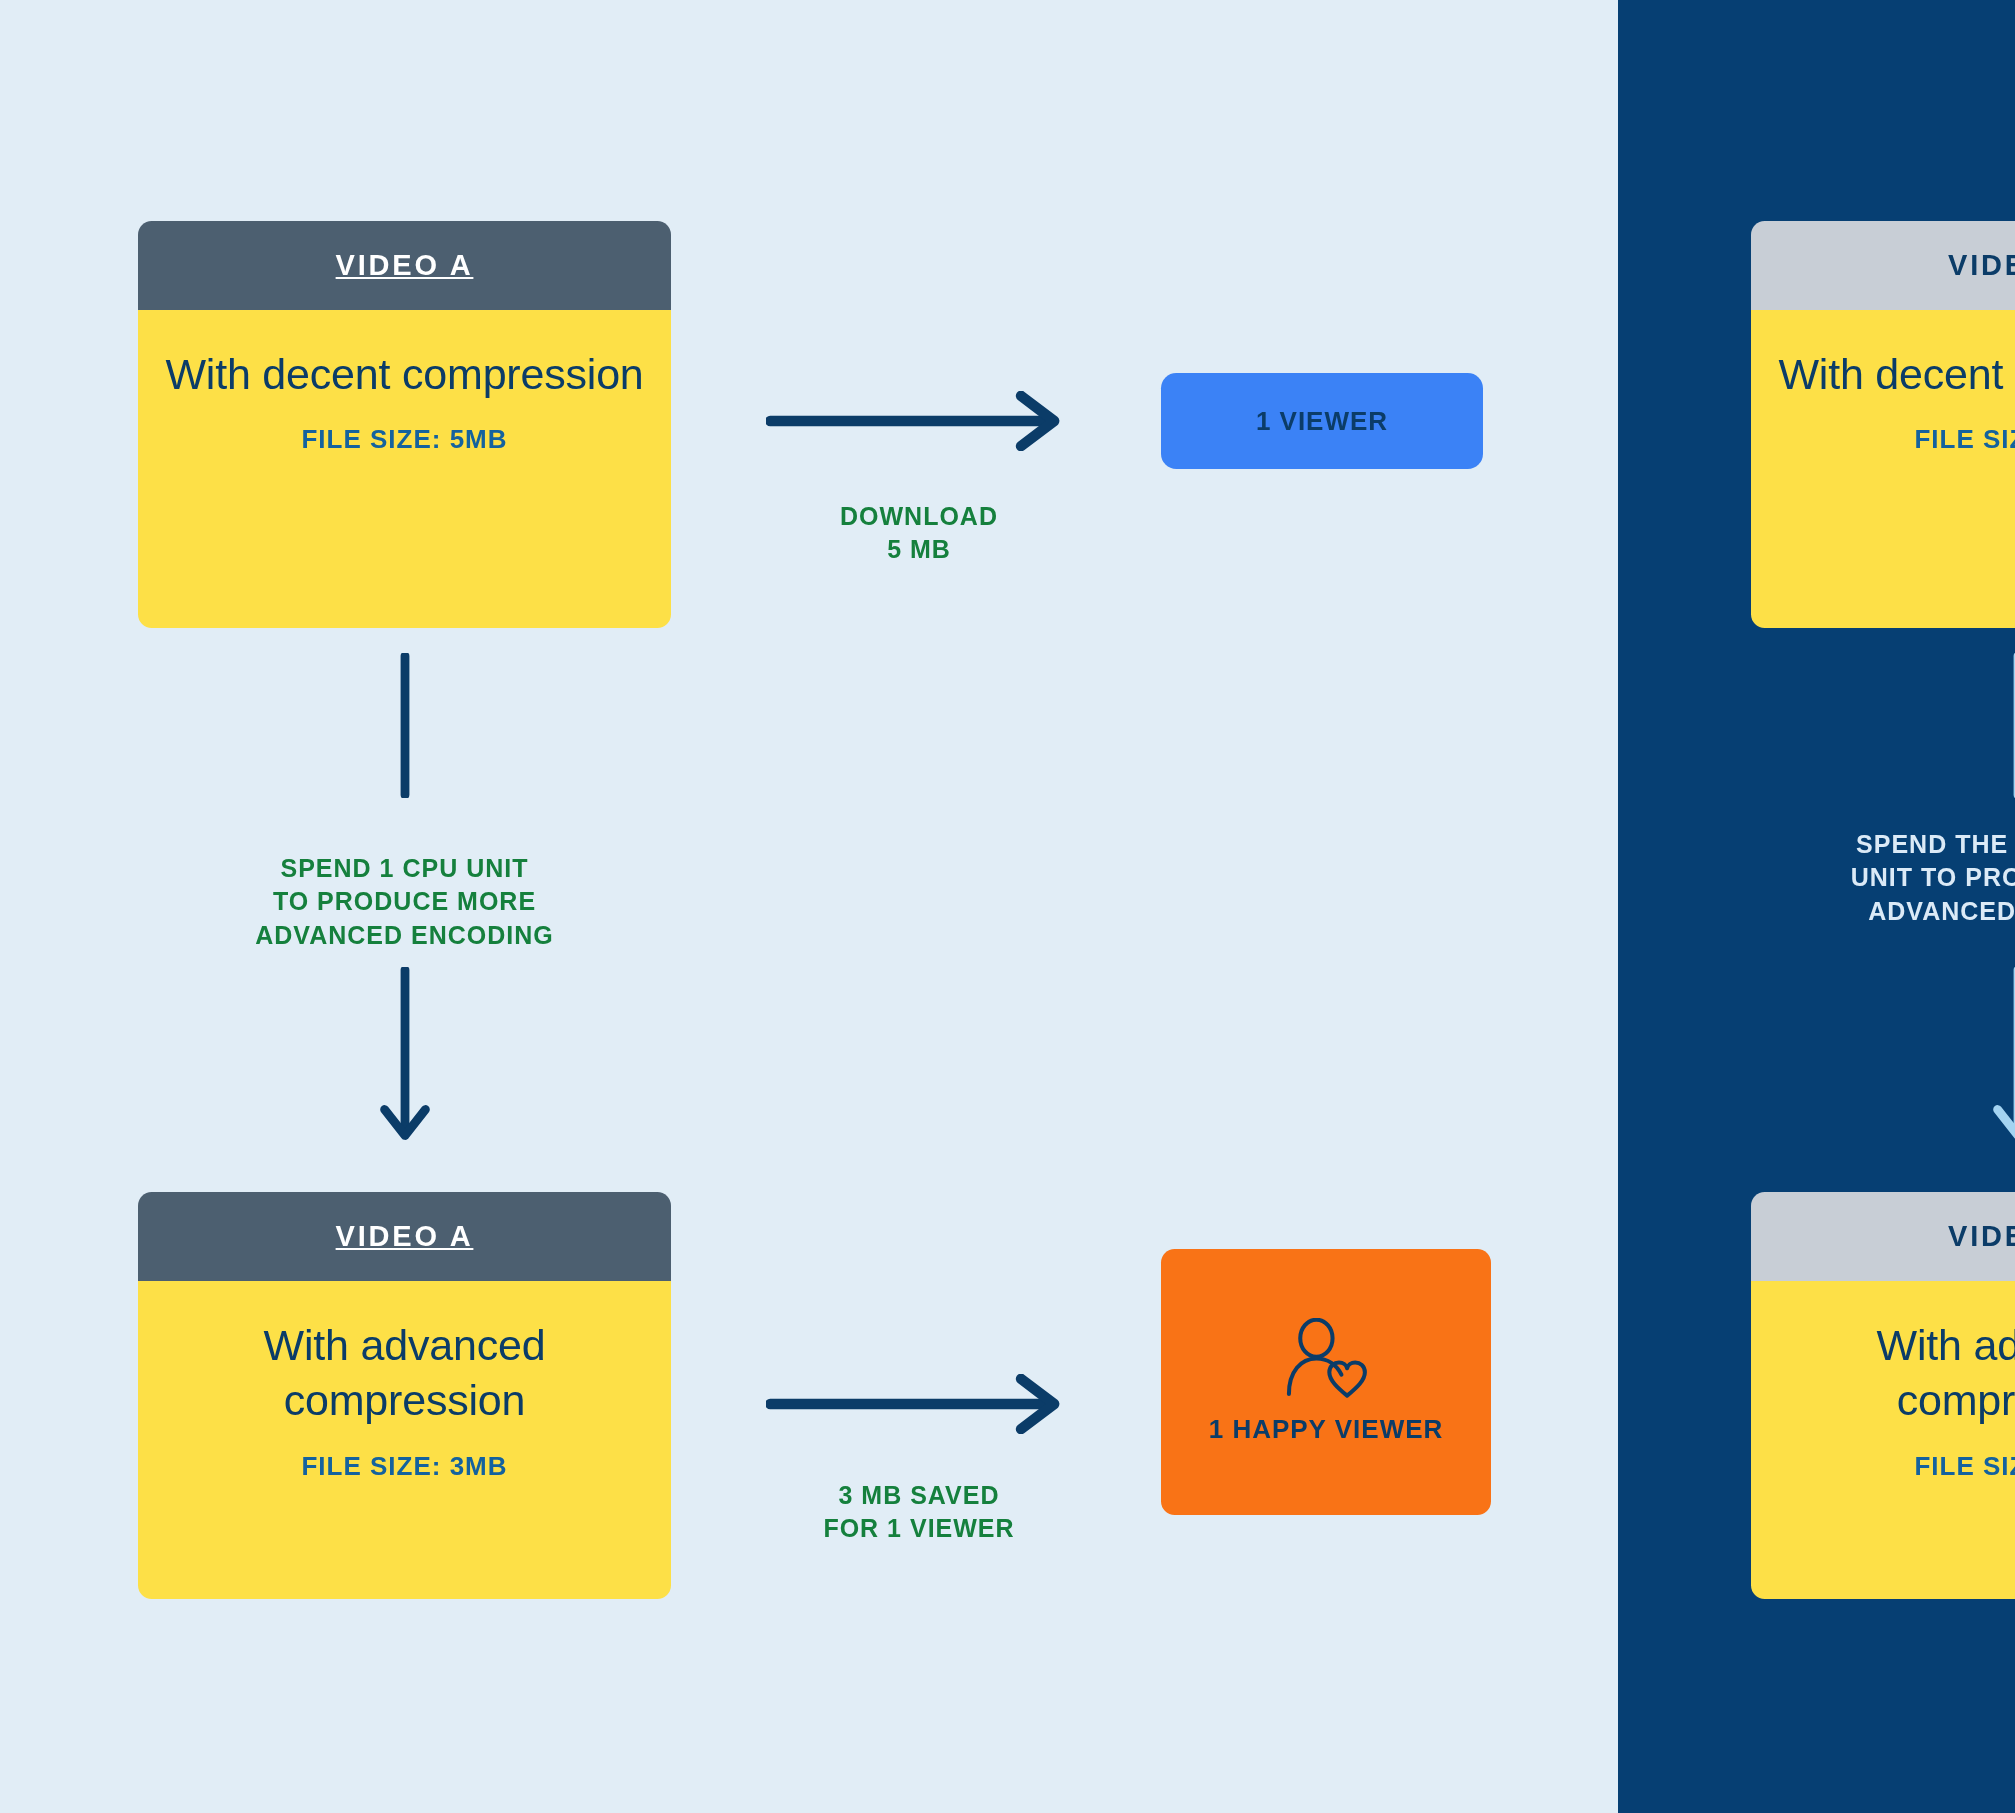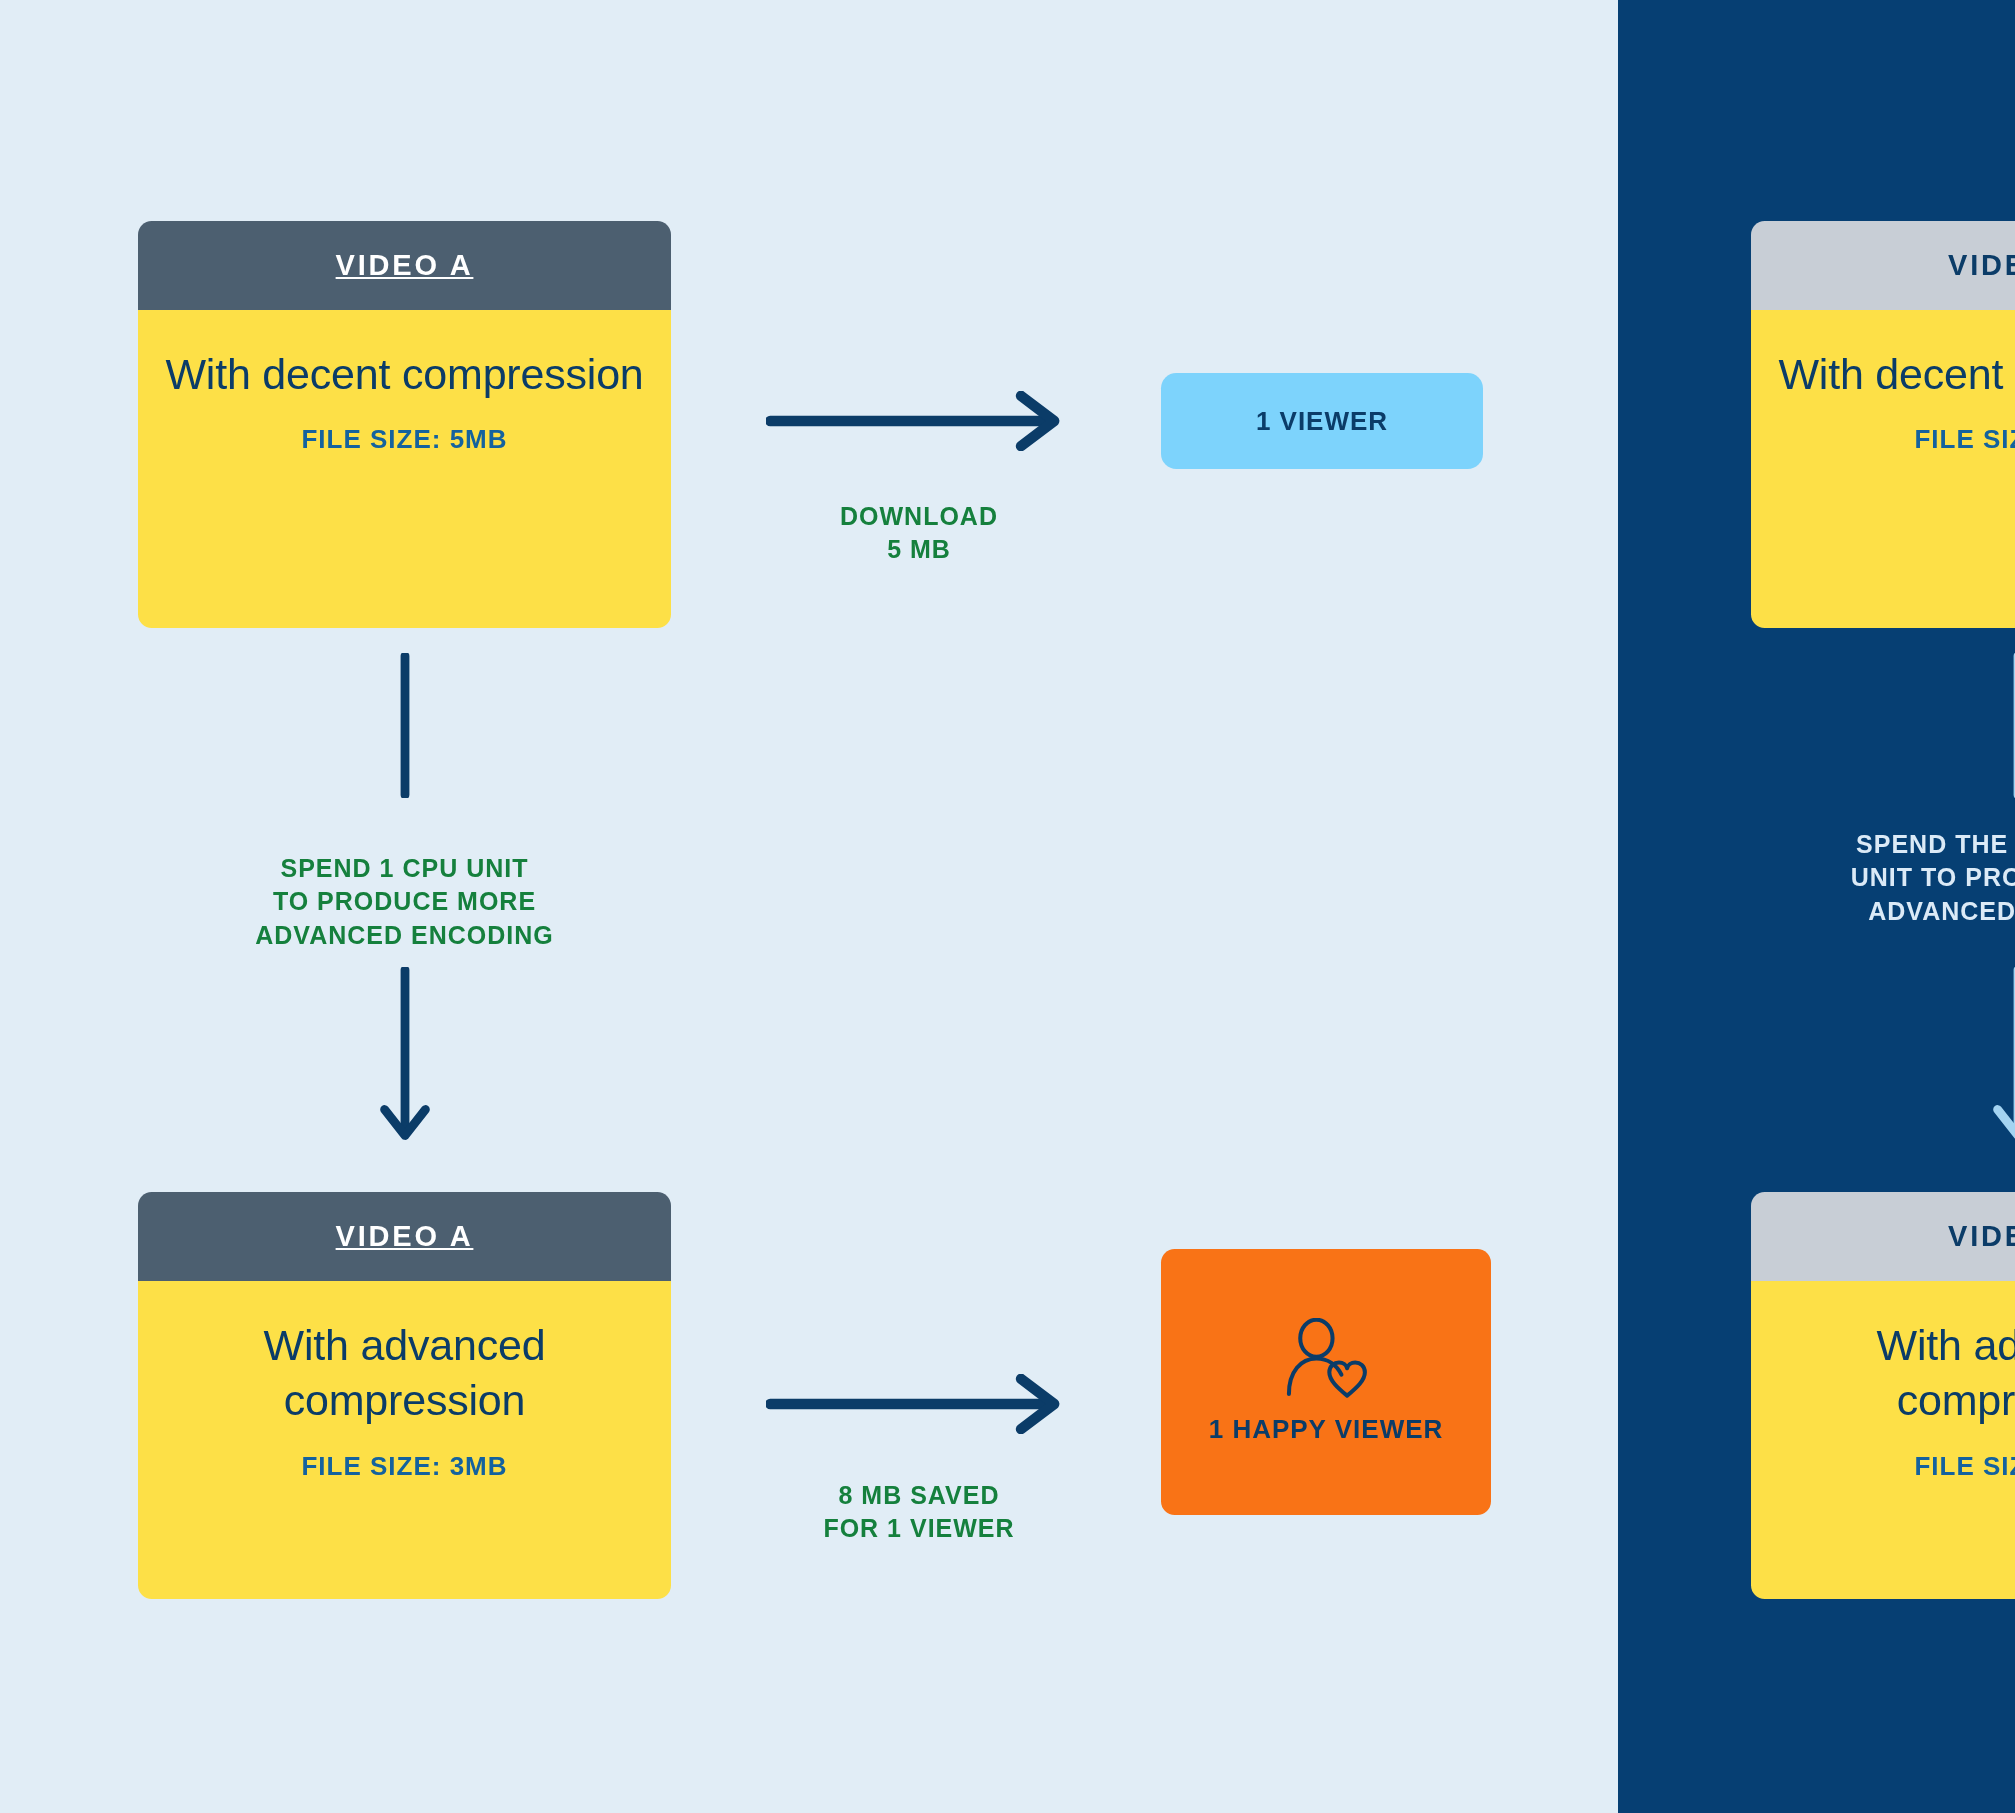--- a/index.html
+++ b/index.html
@@ -42,21 +42,21 @@
     letter-spacing:1px; text-align:center;
   }
   
   .theme-a .card-head { background:#4c5f70; color:#ffffff;text-decoration:underline; }
   
   .theme-b .card-head { background:#c8ced6; color:#0b3c68; }
 
   
   .badge {
     position:absolute;
-    background:#7dd3fc; border-radius:15.3px;
+    background:#3b82f6; border-radius:15.3px;
     display:flex; align-items:center; justify-content:center;
     color:#0b3c68; font-size:26px; font-weight:700; letter-spacing:1px;
     text-align:center;
   }
 
   
   .iconcard {
     position:absolute;
     background:#f97316; border-radius:13.7px;
     display:flex; flex-direction:column;
@@ -127,21 +127,21 @@
     <div class="card-body">
       <div class="card-title">With advanced compression</div>
       <div class="card-size">FILE SIZE: 3MB</div>
     </div>
   </div>
 
   <svg class="h-arrow" style="left:766px; top:1374px;" width="306" height="60" viewBox="0 0 760 150">
     <path d="M8 75 H700" stroke="#0b3c68" stroke-width="26" stroke-linecap="round" fill="none"></path>
     <path d="M635 12 L718 75 L635 138" stroke="#0b3c68" stroke-width="26" stroke-linecap="round" stroke-linejoin="round" fill="none"></path>
   </svg>
-  <div class="lbl lbl-a" style="left:758px; top:1455px; width:322px;">8 MB SAVED
+  <div class="lbl lbl-a" style="left:758px; top:1455px; width:322px;">3 MB SAVED
 FOR 1 VIEWER</div>
 
   <div class="iconcard" style="left:1161px; top:1249px; width:330px; height:266px;">
     <svg class="glyph" width="101" height="81" viewBox="0 0 125 100">
       <ellipse cx="50" cy="25" rx="20" ry="23" fill="none" stroke="#0b3c68" stroke-width="5"></ellipse>
       <path d="M16 94 C16 66 31 50 50 50 C64 50 75 58 81 70" fill="none" stroke="#0b3c68" stroke-width="5" stroke-linecap="round"></path>
       <path d="M88 96 C76 86 66 77 66 67 C66 59 72 55 78 55 C83 55 87 58 88 62
                C89 58 93 55 98 55 C104 55 110 59 110 67 C110 77 100 86 88 96 Z" fill="none" stroke="#0b3c68" stroke-width="5" stroke-linejoin="round"></path>
     </svg>
     <div class="cap">1 HAPPY

